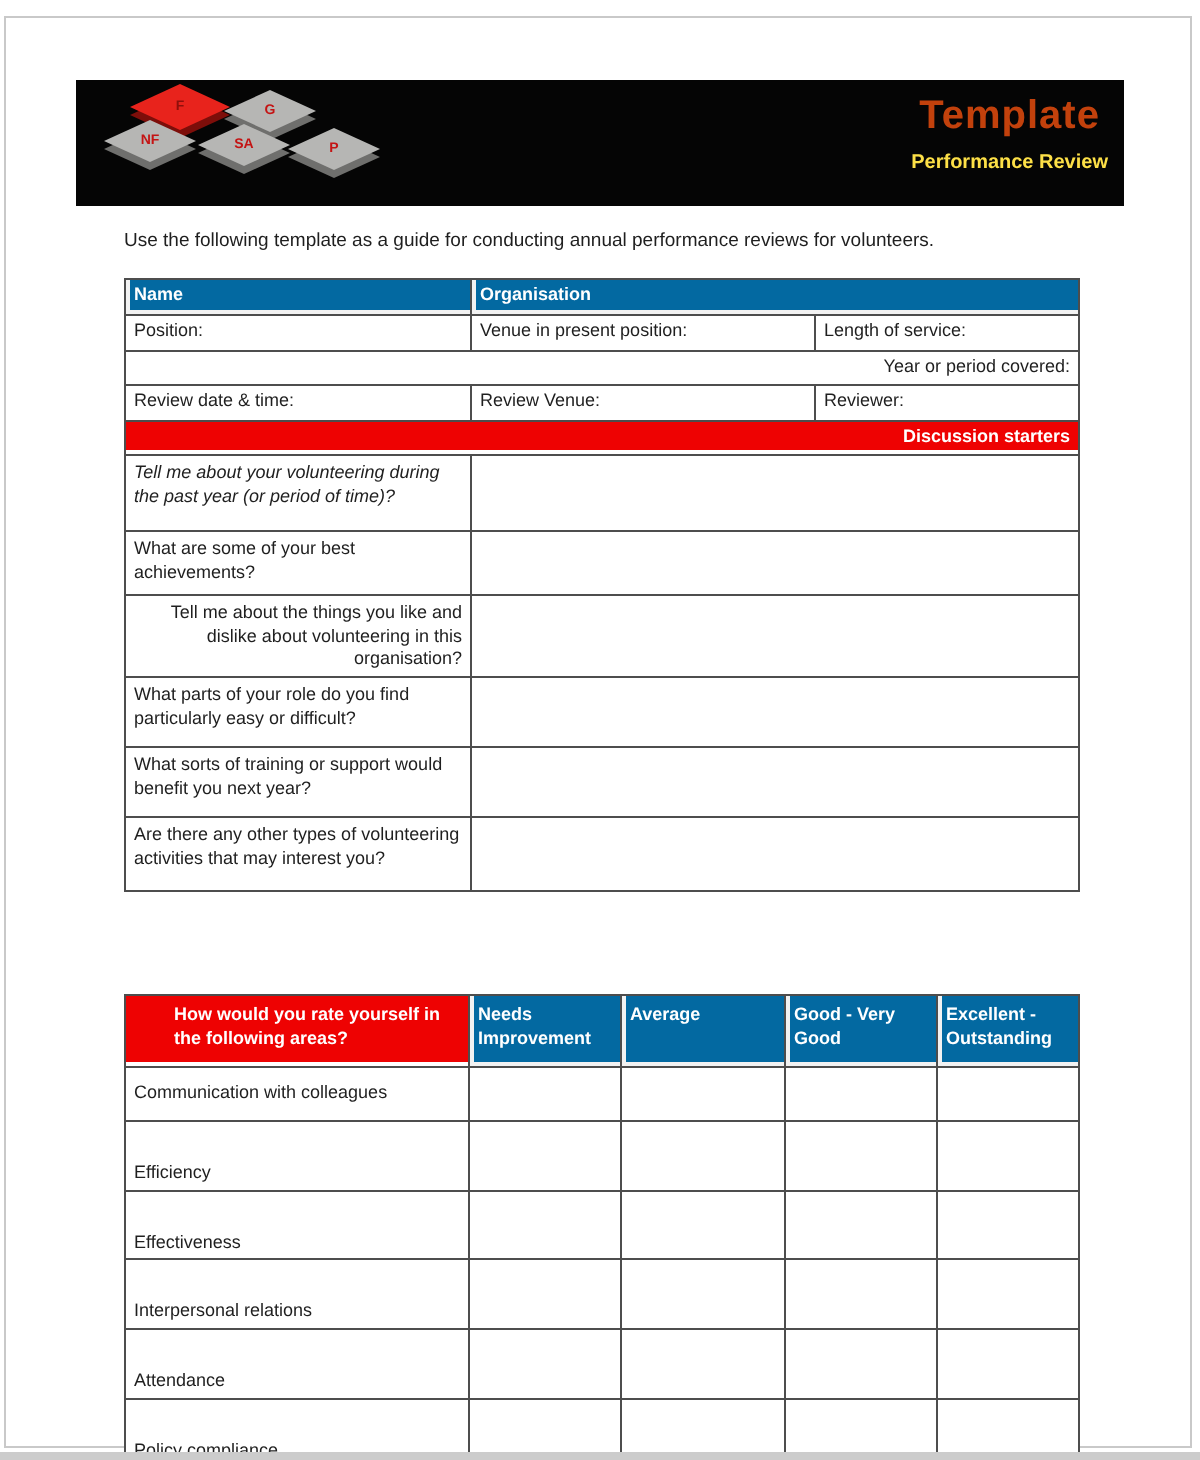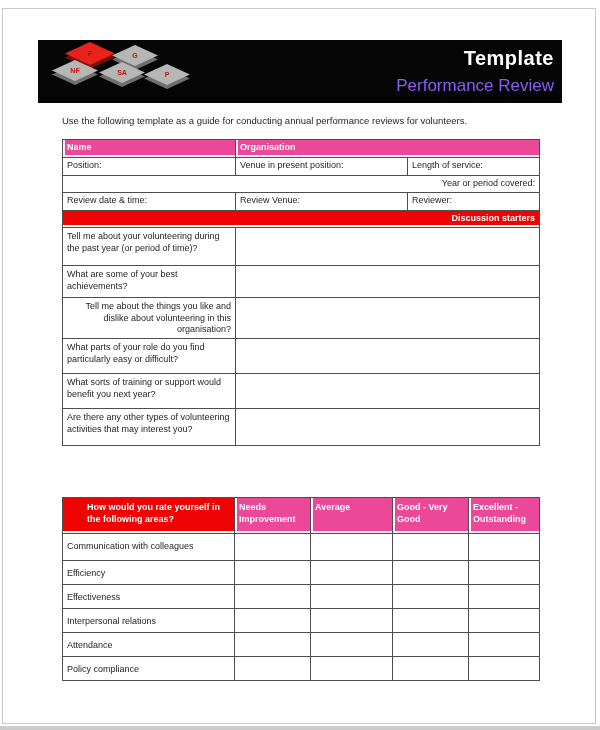--- a/index.html
+++ b/index.html
@@ -4,22 +4,22 @@
 <style>
   * { margin:0; padding:0; box-sizing:border-box; }
   html,body { width:600px; height:730px; background:#ffffff; font-family:"Liberation Sans", sans-serif; position:relative; overflow:hidden; }
 
   .sheet { position:absolute; left:2px; top:8px; width:594px; height:716px; border:1px solid #c9c9c9; background:#ffffff; }
   .bottom-bar { position:absolute; left:0; bottom:0; width:600px; height:4px; background:#cccccc; }
 
   
   .banner { position:absolute; left:38px; top:40px; width:524px; height:63px; background:#050505; }
   .banner-text { position:absolute; right:8px; top:6px; text-align:right; }
-  .banner-title { color:#ffffff; font-size:20px; font-weight:bold; letter-spacing:0.5px; line-height:1.2; }
-  .banner-subtitle { color:#8b5cf6; font-size:17px; font-weight:normal; margin-top:6px; }
+  .banner-title { color:#c2410c; font-size:20px; font-weight:bold; letter-spacing:0.5px; line-height:1.2;text-align:center; }
+  .banner-subtitle { color:#fde047; font-size:10px; font-weight:bold; margin-top:6px; }
 
   
   .logo { position:absolute; left:0; top:0; width:170px; height:60px; }
   .key { position:absolute; width:46px; height:21px; }
   .key .face, .key .side { position:absolute; left:0; top:0; width:46px; height:21px;
     clip-path:polygon(50% 0, 100% 50%, 50% 100%, 0 50%); }
   .key .side { top:4px; }
   .key .face { display:flex; align-items:center; justify-content:center; }
   .key .face span { font-size:7px; font-weight:bold; color:#c41414; line-height:1; }
   .key.gray .face { background:#b6b6b4; }
@@ -36,37 +36,37 @@
 
   
   .intro { position:absolute; left:62px; top:115px; width:482px; font-size:9.5px; color:#1f1f1f; }
 
   
   table { border-collapse:collapse; table-layout:fixed; position:absolute; left:62px; background:#ffffff; }
   td { border:1px solid #4d4d4d; font-size:9px; color:#1f1f1f; padding:2px 4px; vertical-align:top; line-height:1.3; overflow:hidden; }
   .t-info { top:139px; width:477px; }
   .t-rate { top:497px; width:477px; }
 
-  td.hdr-gray { background:#ec4899; color:#ffffff; font-weight:bold; box-shadow:inset 2px -2px 0 #f2f2f2; }
+  td.hdr-gray { background:#0369a1; color:#ffffff; font-weight:bold; box-shadow:inset 2px -2px 0 #f2f2f2; }
   td.hdr-red  { background:#ee0202; color:#ffffff; font-weight:bold; box-shadow:inset 0 -2px 0 #ffffff;padding-left:24px; }
 
   .row-s td { height:18px; }
   .row-xs td { height:17px;text-align:right; }
 
-  .q0 td { height:38px; }
+  .q0 td { height:38px;font-style:italic; }
   .q1 td { height:32px; }
   .q2 td { height:38px;text-align:right; }
   .q3 td { height:30px; }
   .q4 td { height:35px; }
   .q5 td { height:35px; }
   .q6 td { height:37px; }
   .q-cell { padding-top:3px; }
 
   .t-rate .hdr td { height:36px; padding-top:4px;margin-top:44px; }
-  .t-rate .r-row td { height:24px; padding-top:7px; }
+  .t-rate .r-row td { height:24px; padding-top:20px; }
   .t-rate .r-row.first td { height:27px; padding-top:7px; }
 </style>
 </head>
 <body>
 
 <div class="sheet"></div>
 
 <div class="banner">
   <div class="logo">
     <div class="key red key-f">

